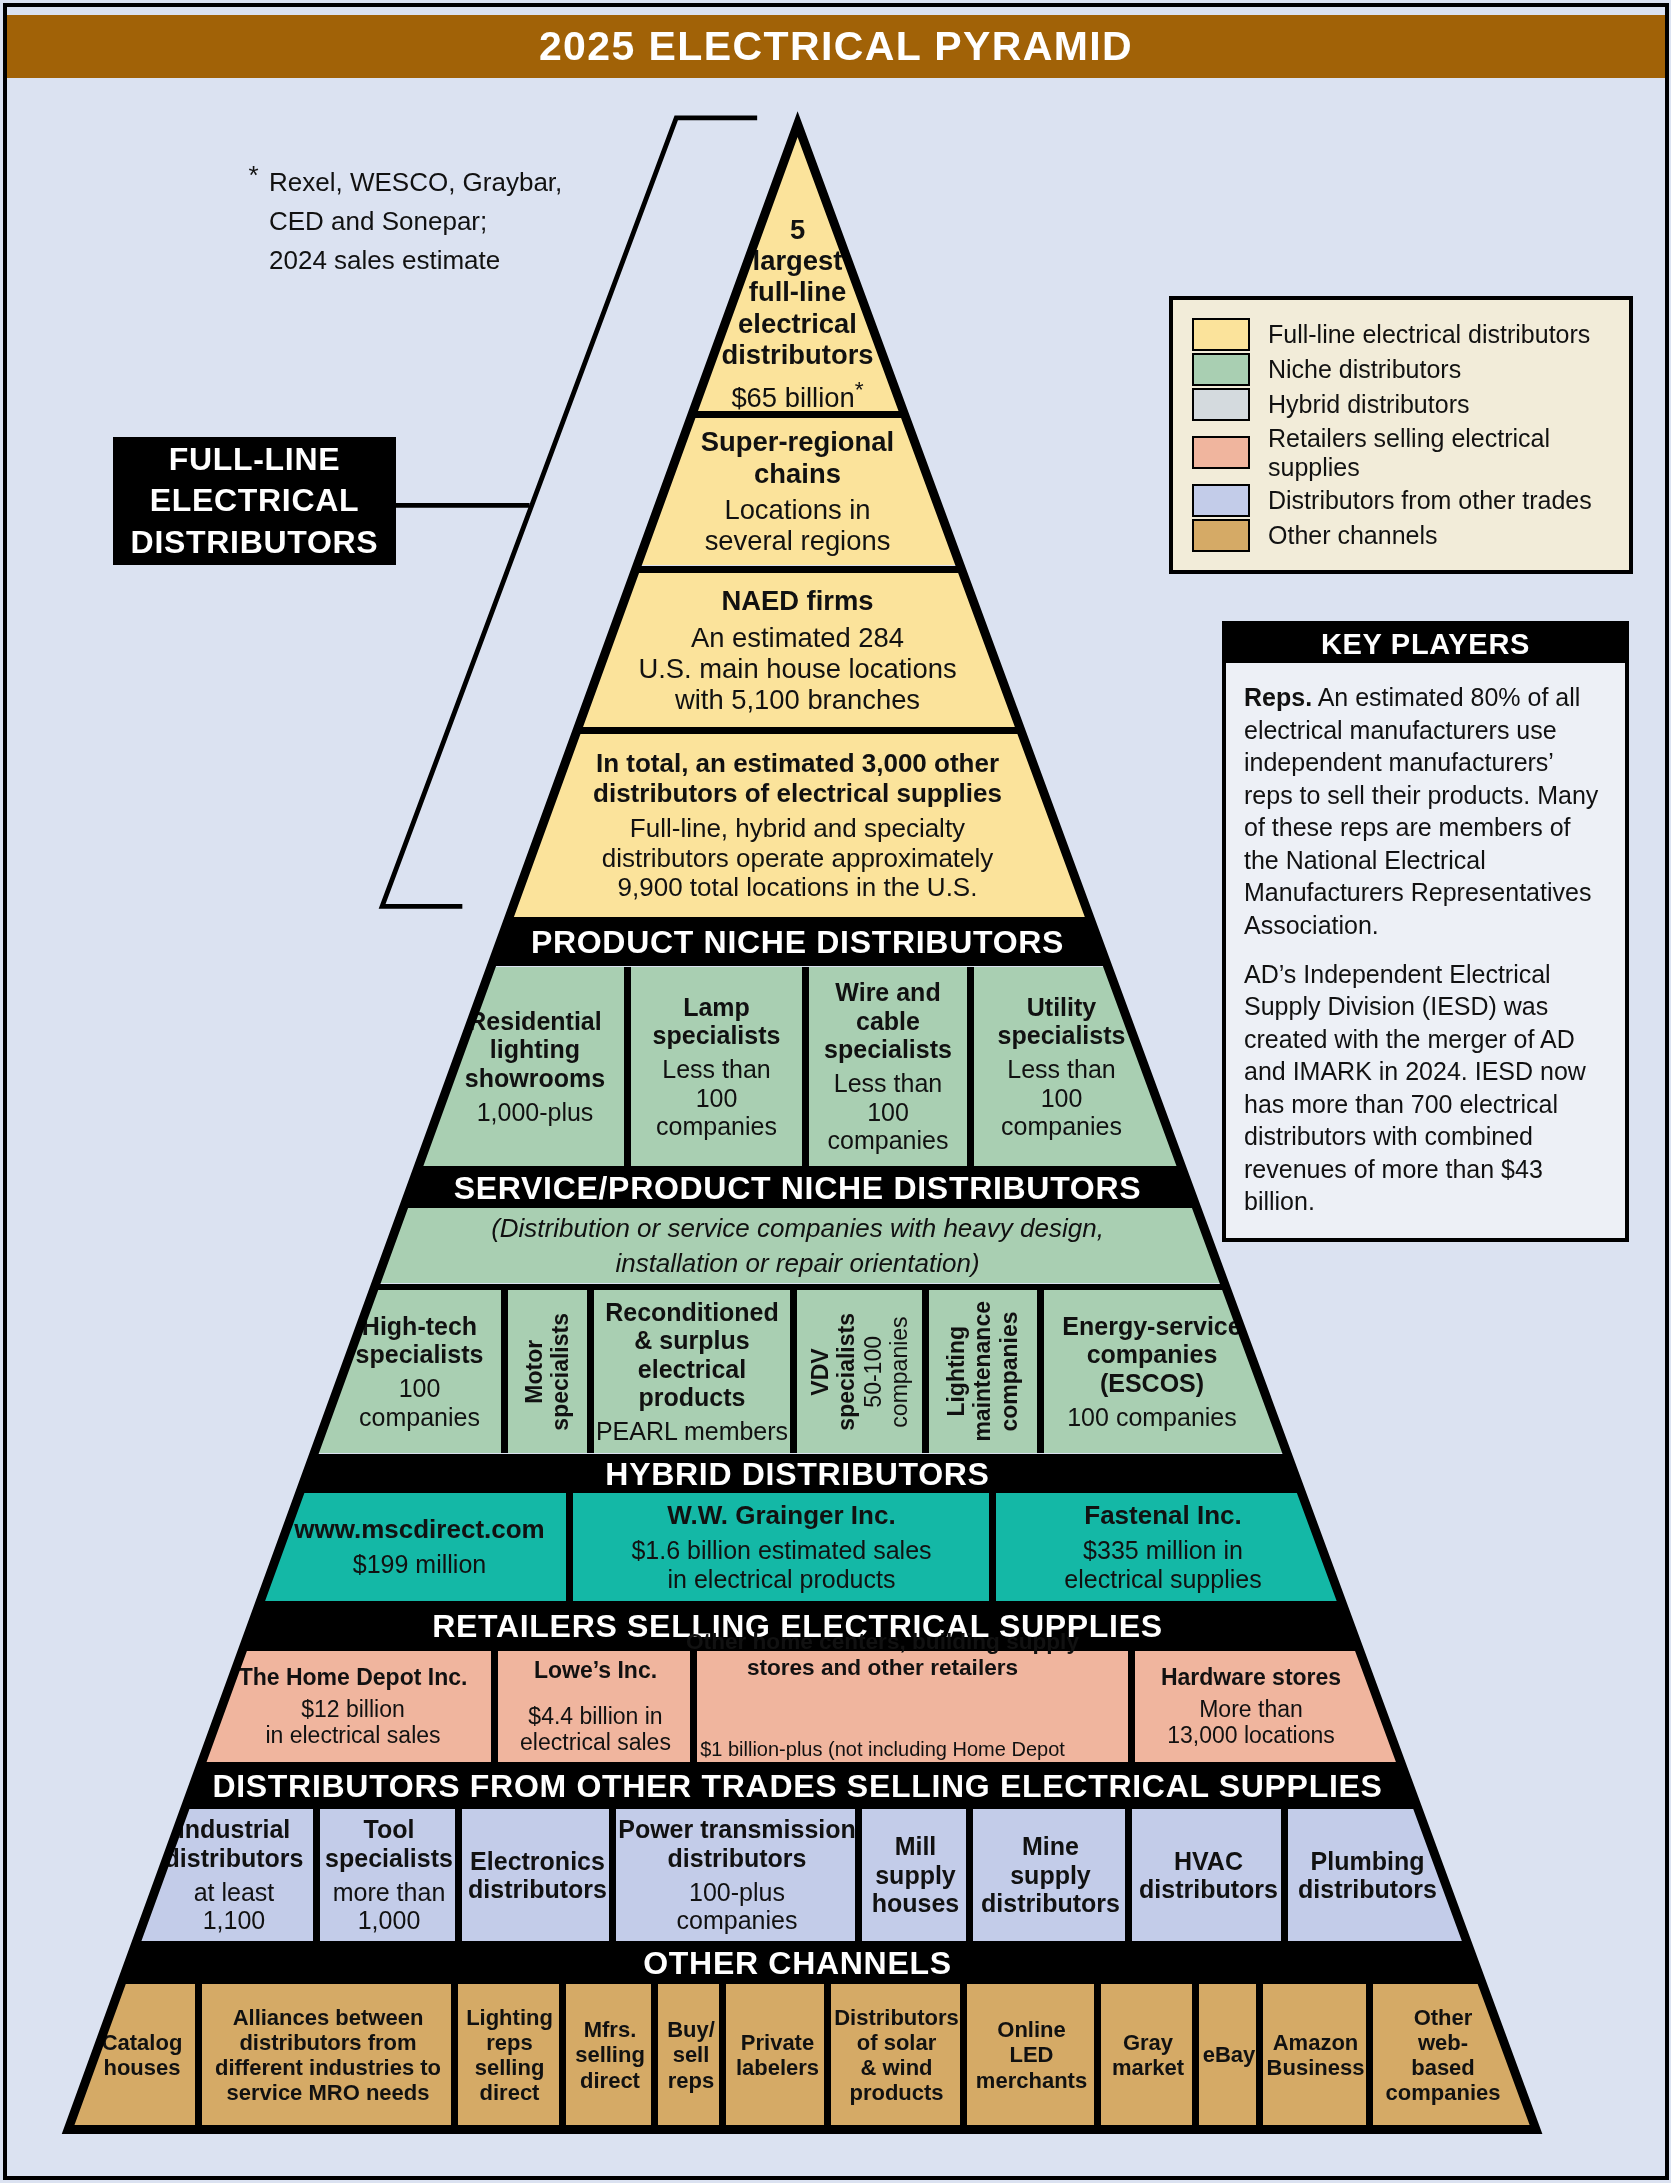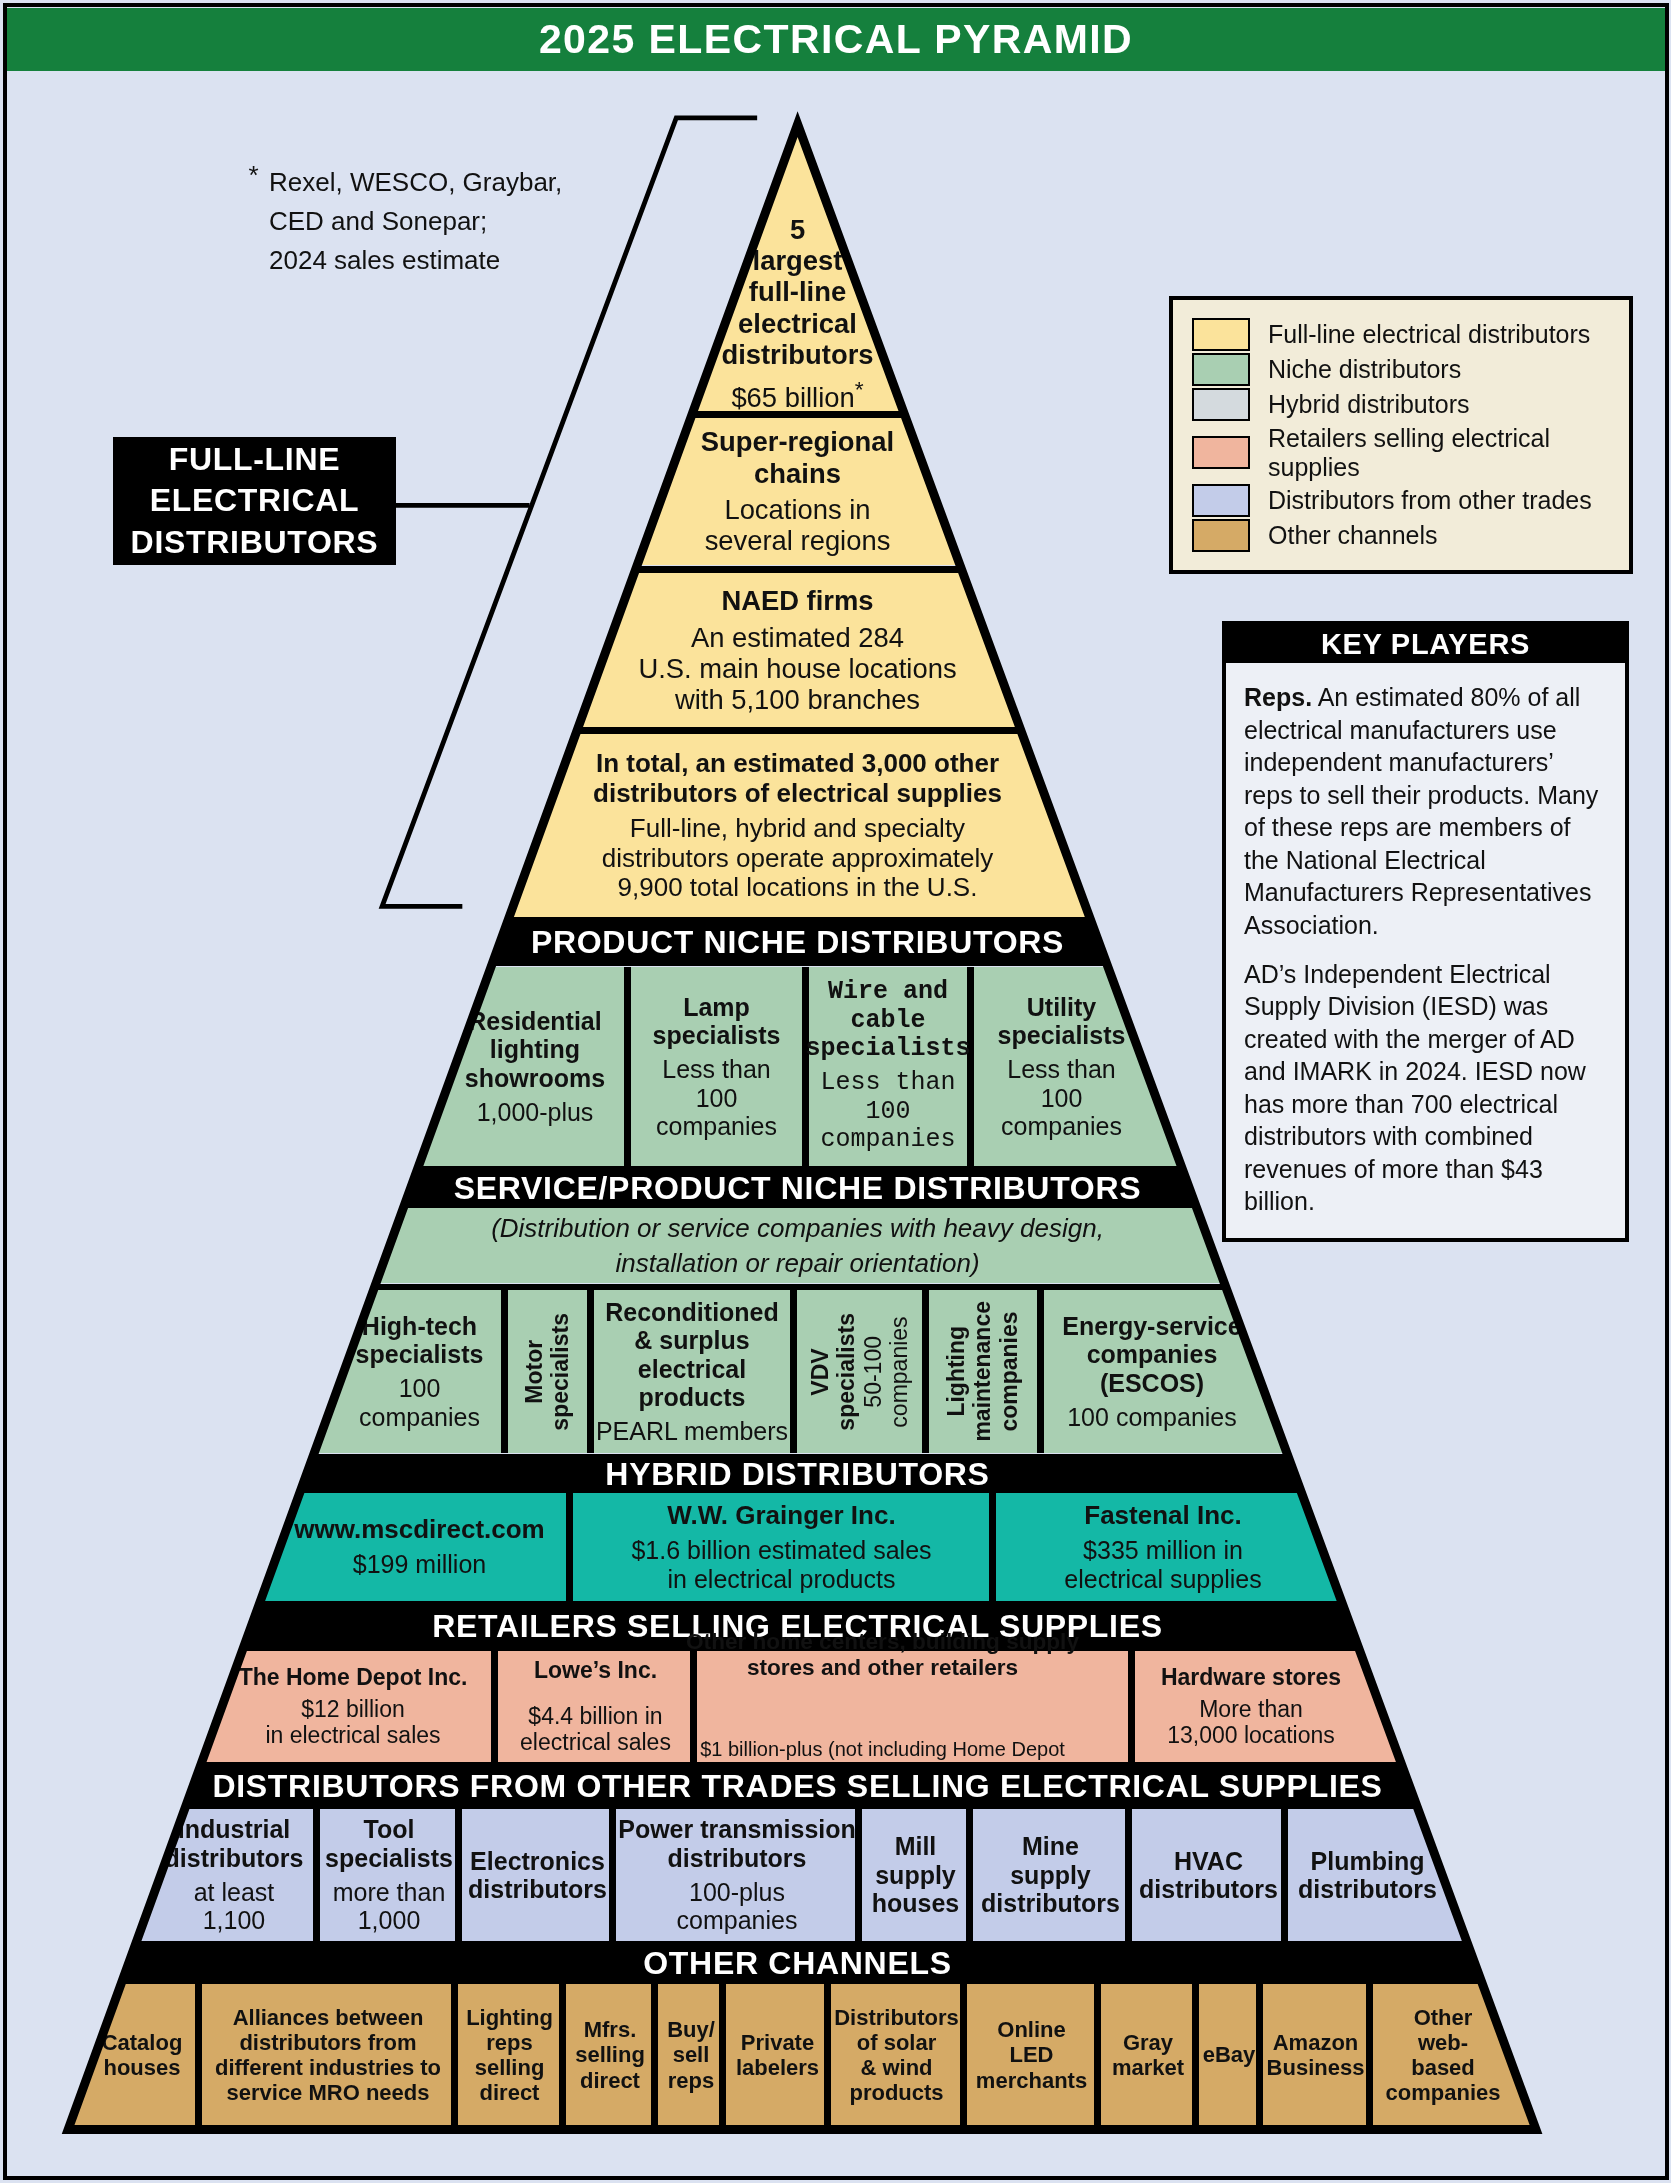--- a/index.html
+++ b/index.html
@@ -1,18 +1,18 @@
 <!DOCTYPE html>
 <html style="font-size:11px"><head>
 <meta charset="utf-8">
 <style>
   html,body{margin:0;padding:0;background:#ffffff;font-family:"Liberation Sans",sans-serif;}
   #canvas{position:relative;width:1672px;height:2183px;background:#dbe2f1;overflow:hidden;}
   .frame{position:absolute;inset:3.4px;border:4.1px solid #000;pointer-events:none;z-index:60;}
-  #titlebar{position:absolute;top:8px;left:3.4px;right:3.4px;height:63px;background:#15803d;z-index:55;
+  #titlebar{position:absolute;top:15px;left:3.4px;right:3.4px;height:63px;background:#a16207;z-index:55;
     display:flex;align-items:center;justify-content:center;}
   #titlebar .t{color:#fff;font-weight:bold;font-size:41px;letter-spacing:1.4px;}
 
   .pre{white-space:pre;}
   .b{font-weight:bold;}
 
   
   #footnote{position:absolute;left:269px;top:163px;width:384px;font-size:26px;line-height:1.5;color:#111;z-index:5;}
   #footnote .mark{position:absolute;left:-20.6px;top:-6.9px;font-size:26px;}
 
@@ -179,21 +179,21 @@
 showrooms</span>
         <span class="sub pre">1,000-plus</span>
       </div>
       <div class="ct f36" style="left:631px;width:171px;">
         <span class="b pre">Lamp
 specialists</span>
         <span class="sub pre">Less than
 100
 companies</span>
       </div>
-      <div class="ct f36" style="left:809px;width:158px;font-family:Liberation Mono, monospace;">
+      <div class="ct f36" style="left:809px;width:158px;">
         <span class="b pre">Wire and
 cable
 specialists</span>
         <span class="sub pre">Less than
 100
 companies</span>
       </div>
       <div class="ct f36" style="left:974px;width:175px;">
         <span class="b pre">Utility
 specialists</span>

